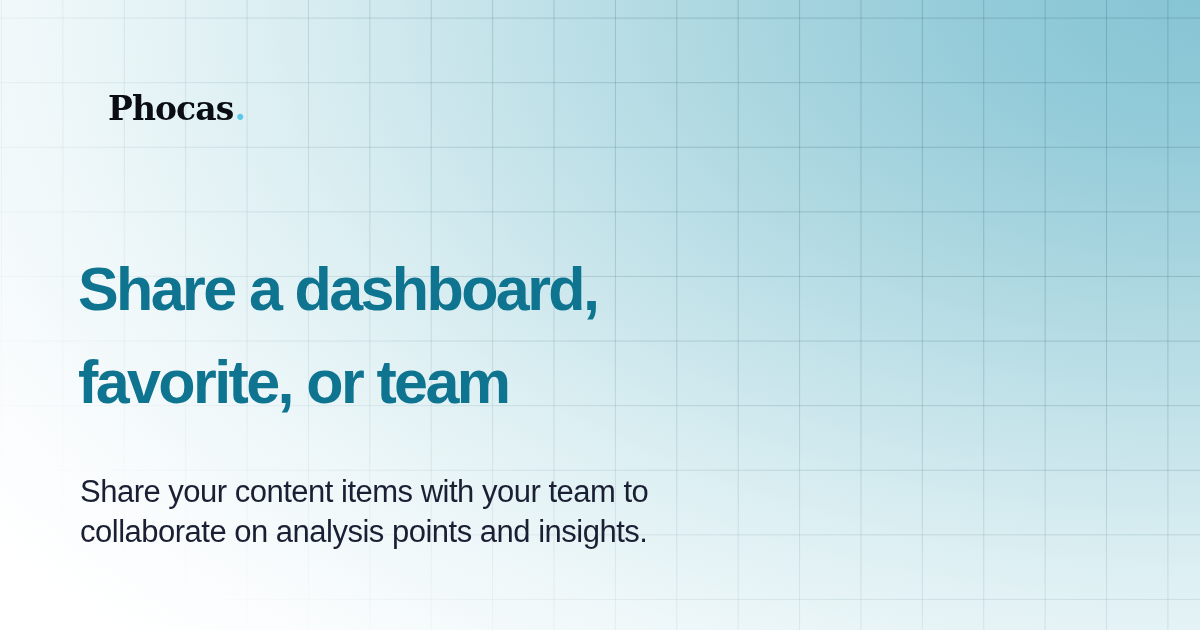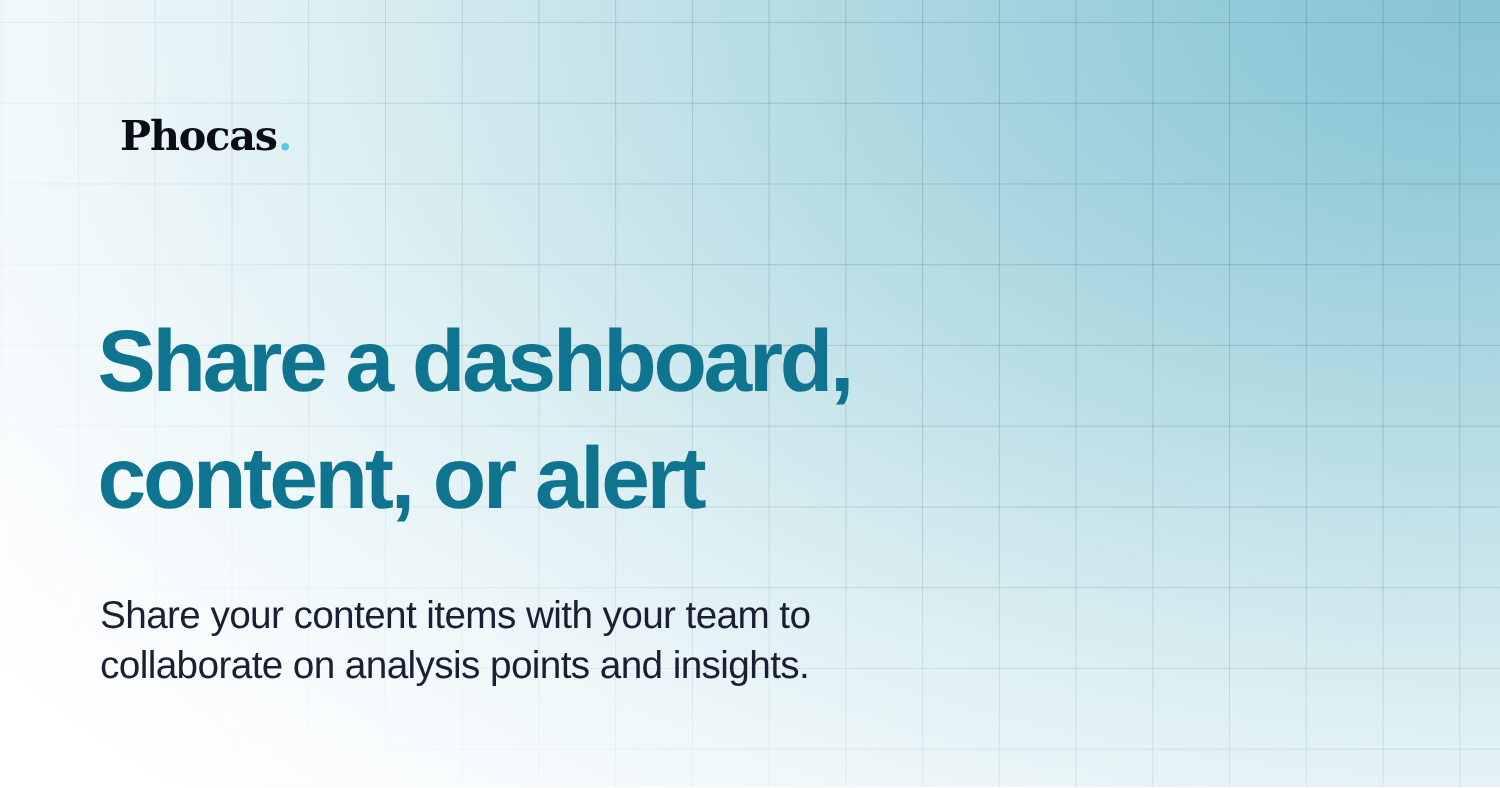--- a/index.html
+++ b/index.html
@@ -68,21 +68,21 @@
         rgba(0,0,0,0.75) 50%,
         rgba(0,0,0,0.42) 66%,
         rgba(0,0,0,0.16) 80%,
         rgba(0,0,0,0.0) 93%);
     pointer-events: none;
   }
 
   
   .logo {
     position: absolute;
-    left: 96px;
+    left: 108px;
     top: 92px;
     display: flex;
     align-items: flex-end;
     line-height: 1;
   }
   .logo-word {
     font-family: "DejaVu Serif", "Liberation Serif", serif;
     font-weight: 700;
     font-size: 33px;
     letter-spacing: -0.9px;
@@ -97,21 +97,21 @@
   }
 
   
   .headline {
     position: absolute;
     left: 78px;
     top: 243px;
     width: 980px;
     font-family: "Liberation Sans", sans-serif;
     font-weight: 700;
-    font-size: 70px;
+    font-size: 61px;
     line-height: 93px;
     letter-spacing: -2.6px;
     color: #0f7490;
     margin: 0;
   }
   .headline-line {
     display: block;
     white-space: nowrap;
   }
 
@@ -143,21 +143,21 @@
   <div class="bg-gradient"></div>
   <div class="bg-grid"></div>
 
   <div class="logo">
     <span class="logo-word">Phocas</span>
     <span class="logo-dot">.</span>
   </div>
 
   <h1 class="headline">
     <span class="headline-line">Share a dashboard,</span>
-    <span class="headline-line">content, or alert</span>
+    <span class="headline-line">favorite, or team</span>
   </h1>
 
   <p class="subheadline">
     <span class="sub-line">Share your content items with your team to</span>
     <span class="sub-line">collaborate on analysis points and insights.</span>
   </p>
 
 </div>
 
 </body></html>

